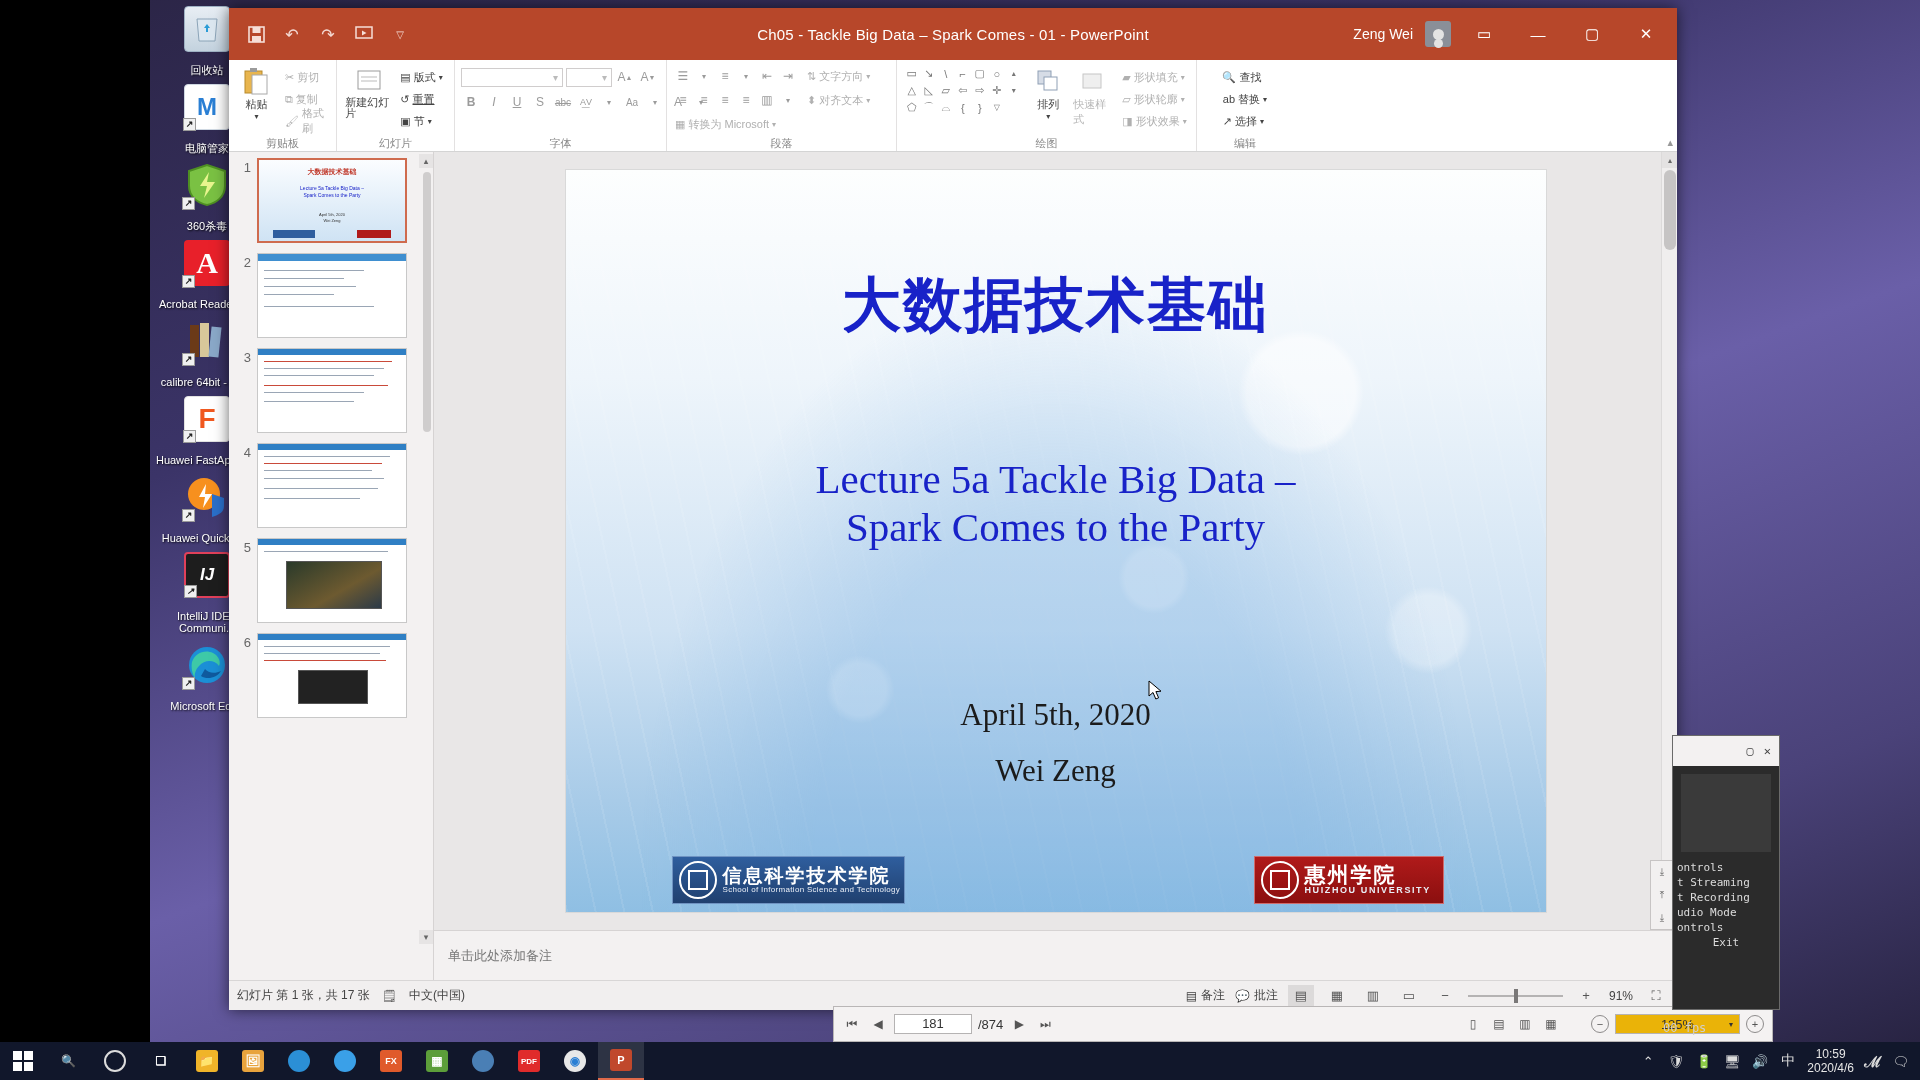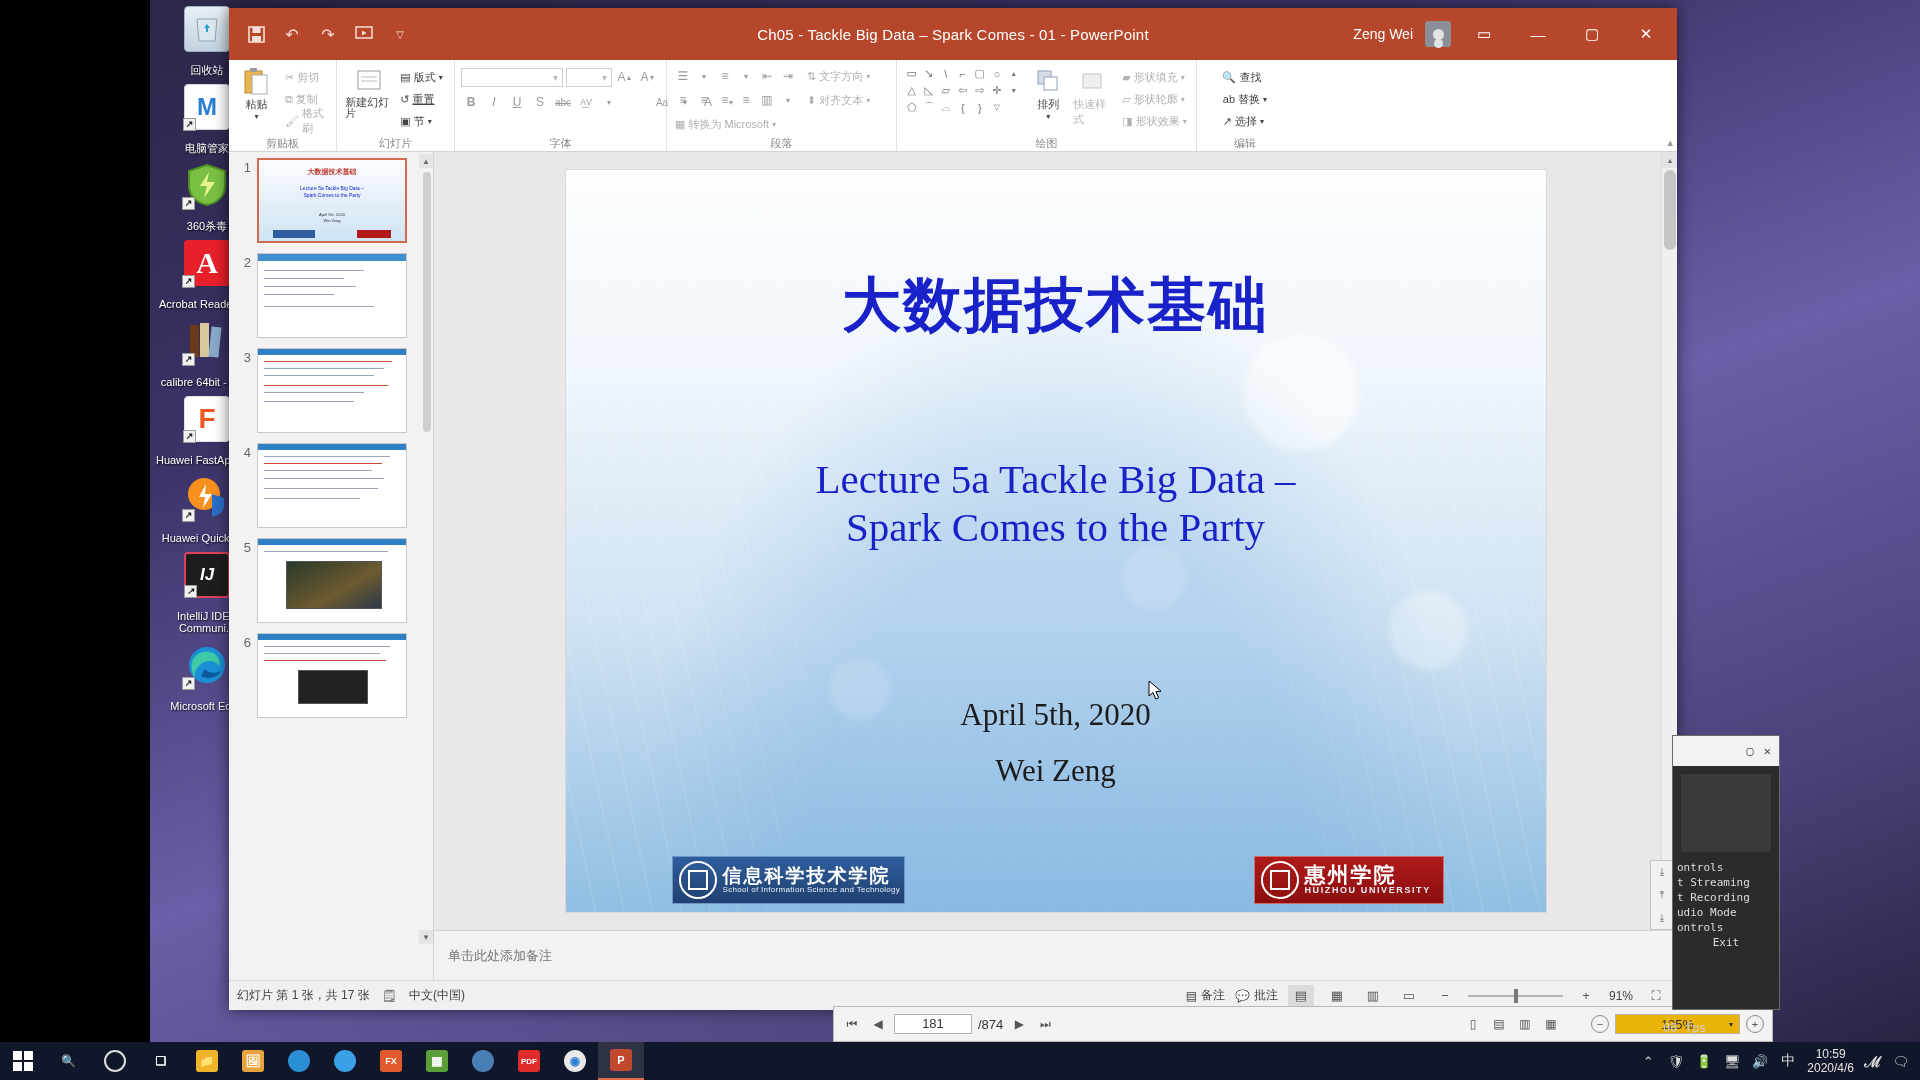--- a/index.html
+++ b/index.html
@@ -377,21 +377,21 @@
             <div class="fbtn">A<sup style="font-size:7px;">▼</sup></div>
           </div>
           <div class="fontrow">
             <div class="fbtn b">B</div>
             <div class="fbtn i">I</div>
             <div class="fbtn u">U</div>
             <div class="fbtn">S</div>
             <div class="fbtn" style="text-decoration:line-through;font-size:10px;">abc</div>
             <div class="fbtn" style="font-size:9px;">A͟V</div>
             <div class="fbtn" style="font-size:8px;">▾</div>
-            <div class="fbtn" style="font-size:10px;margin-left:30px;">Aa</div>
+            <div class="fbtn" style="font-size:10px;">Aa</div>
             <div class="fbtn" style="font-size:8px;">▾</div>
             <div class="fbtn">A</div>
             <div class="fbtn" style="font-size:8px;">▾</div>
           </div>
         </div>
         <div class="glabel">字体</div>
       </div>
 
       <div class="rgroup" style="width:230px;">
         <div class="gbody" style="flex-direction:column;gap:4px;padding-top:4px;width:100%;align-items:flex-start;">

